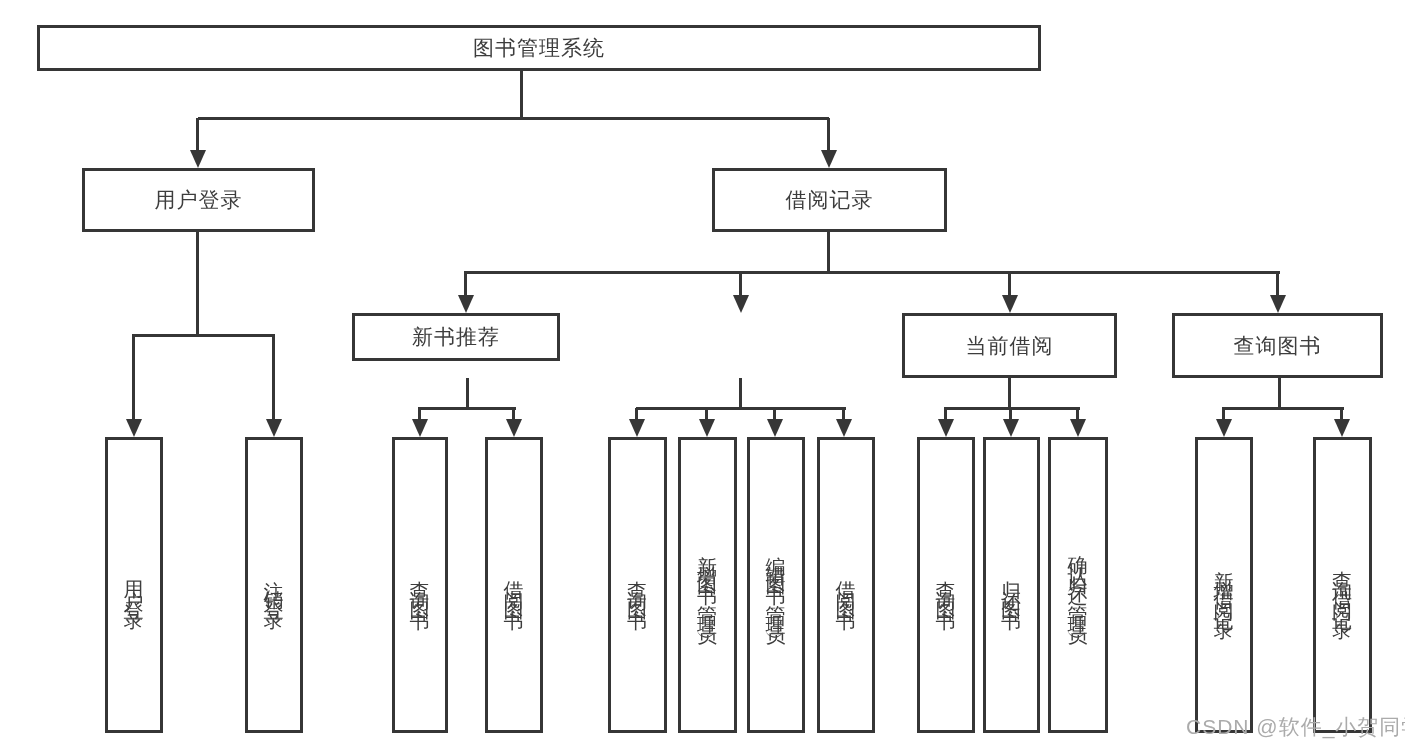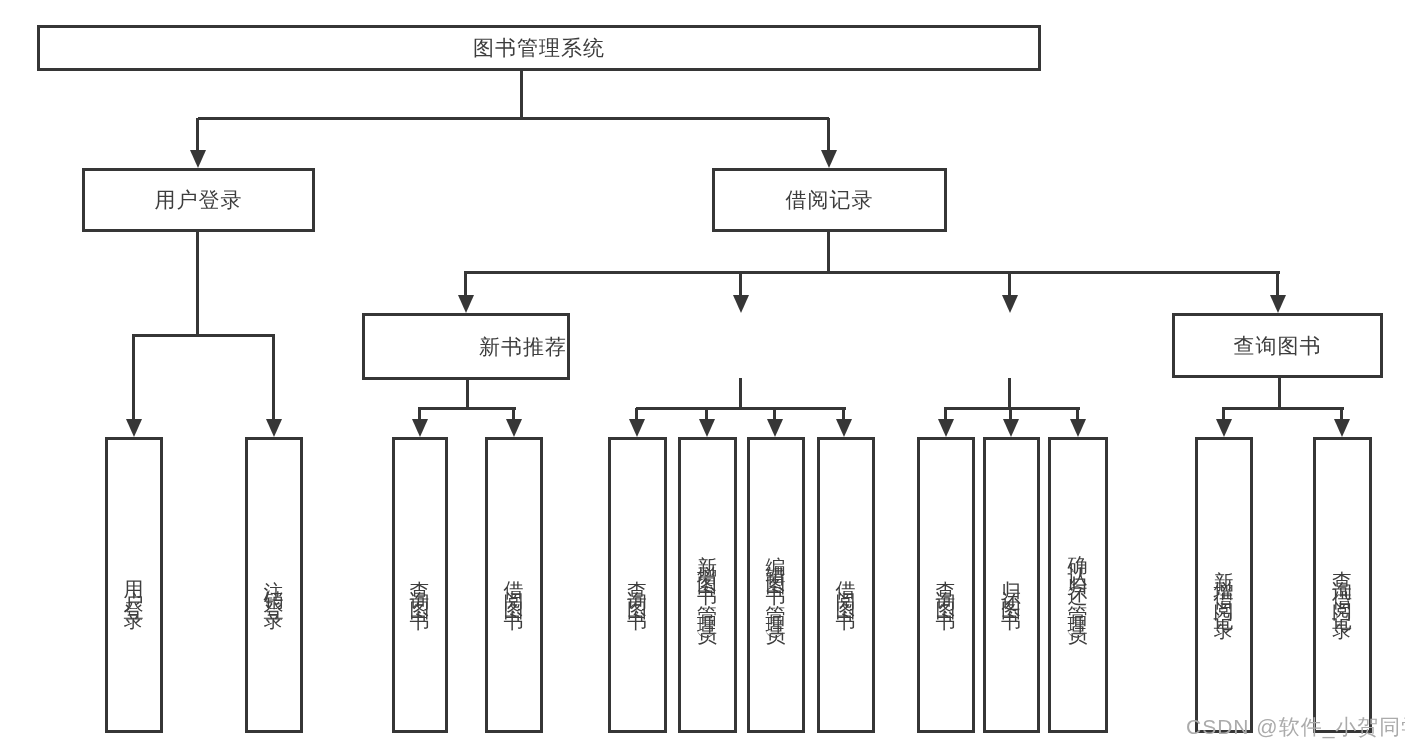--- a/index.html
+++ b/index.html
@@ -62,22 +62,25 @@
     <span>图书管理系统</span>
   </div>
 
   <div class="node" style="left:82px;top:168px;width:233px;height:64px;">
     <span>用户登录</span>
   </div>
   <div class="node" style="left:712px;top:168px;width:235px;height:64px;">
     <span>借阅记录</span>
   </div>
 
-  <div class="node" style="left:362px;top:313px;width:208px;height:67px;justify-content:flex-end;">
+  <div class="node" style="left:352px;top:313px;width:208px;height:48px;">
     <span>新书推荐</span>
+  </div>
+  <div class="node" style="left:902px;top:313px;width:215px;height:65px;">
+    <span>当前借阅</span>
   </div>
   <div class="node" style="left:1172px;top:313px;width:211px;height:65px;">
     <span>查询图书</span>
   </div>
 
   <div class="leaf" style="left:105px;width:58px;">
     <span>用户登录</span>
   </div>
   <div class="leaf" style="left:245px;width:58px;">
     <span>注销登录</span>

